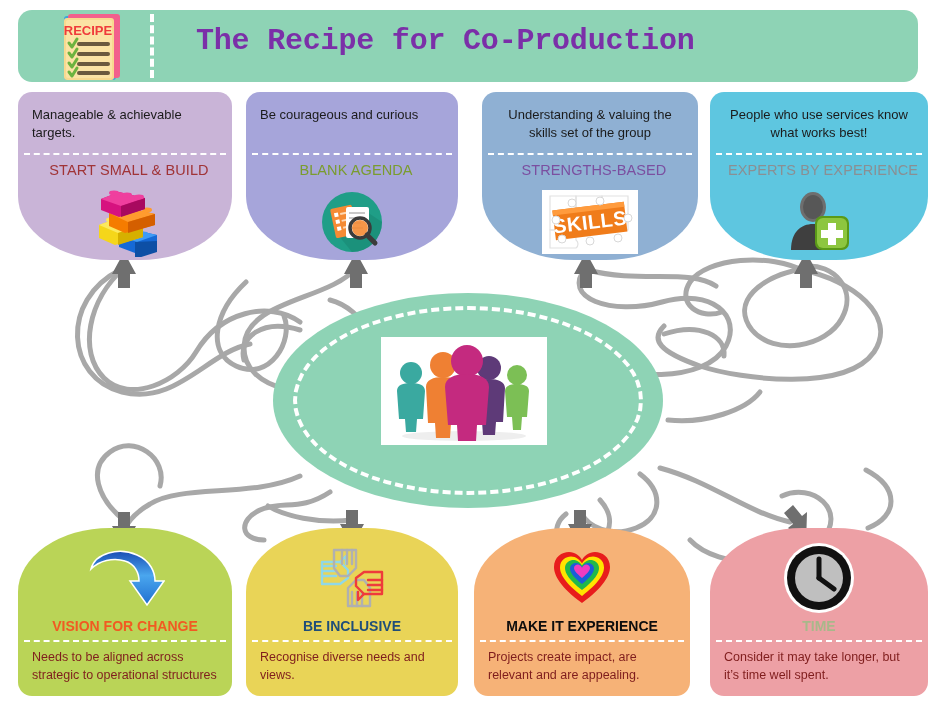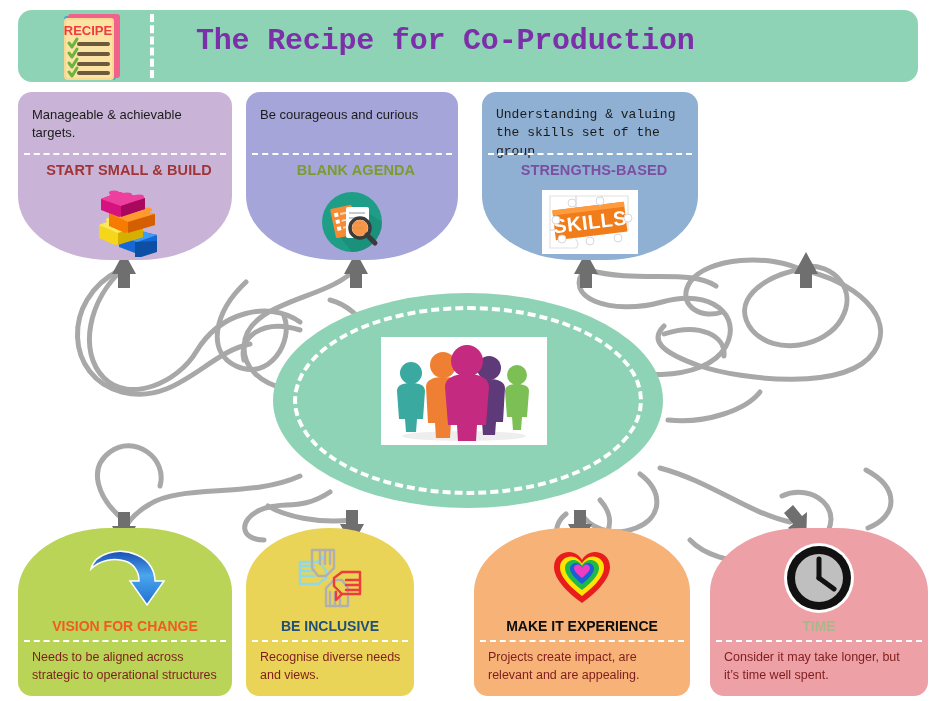--- a/index.html
+++ b/index.html
@@ -64,36 +64,36 @@
     position: absolute;
     left: 6px; right: 6px; top: 61px;
     border-top: 2px dashed #ffffff;
     height: 0;
   }
   .top-card .tcap {
     position: absolute;
     left: 8px; right: 0; top: 70px;
     text-align: center;
     font-size: 14.5px;
-    font-weight: bold;
+    font-weight: normal;
     letter-spacing: 0.1px;
   }
   .top-card .tart {
     position: absolute;
     left: 0; right: 0; top: 94px;
     height: 72px;
     display: flex; align-items: center; justify-content: center;
   }
 
   #card-start  { left: 18px;  width: 214px; background: #c9b4d7; }
   #card-blank  { left: 246px; width: 212px; background: #a6a5da; padding-left: 34px; }
   #card-str    { left: 482px; width: 216px; background: #8fb0d3; }
   #card-exp    { left: 710px; width: 218px; background: #5ec6e0; }
 
-  #card-str .blurb, #card-exp .blurb { text-align: left; font-family: Liberation Mono, monospace; }
+  #card-str .blurb, #card-exp .blurb { text-align: center; }
 
   
   #center-ellipse {
     position: absolute;
     left: 273px; top: 293px;
     width: 390px; height: 215px;
     background: #8ed3b5;
     border-radius: 50%;
   }
   #center-dash {
@@ -137,21 +137,21 @@
   }
   .bot-card .blurb {
     position: absolute;
     left: 14px; right: 12px; top: 120px;
     font-size: 12.5px;
     color: #7f1d1d;
     line-height: 1.45;
   }
 
   #card-vision { left: 18px;  width: 214px; background: #bad457; }
-  #card-incl   { left: 246px; width: 168px; background: #e9d457; }
+  #card-incl   { left: 246px; width: 212px; background: #e9d457; }
   #card-mean   { left: 474px; width: 216px; background: #f6b277; }
   #card-time   { left: 710px; width: 218px; background: #eda0a5; }
 
   
   #connectors {
     position: absolute;
     left: 0; top: 0;
     width: 933px; height: 701px;
     pointer-events: none;
   }
@@ -345,20 +345,35 @@
           <circle cx="20" cy="49" r="4"></circle>
             <circle cx="48" cy="51" r="4"></circle>
           <circle cx="76" cy="48" r="4"></circle>
             <circle cx="86" cy="28" r="4"></circle>
           <circle cx="14" cy="30" r="4"></circle>
         </g>
       </svg>
     </div>
   </div>
 
+  <div id="card-exp" class="top-card">
+    <div class="blurb">People who use services know what works best!</div>
+    <div class="dash"></div>
+    <div class="tcap" style="color:#8a8f93">EXPERTS BY EXPERIENCE</div>
+    <div class="tart">
+      <svg width="68" height="64" viewBox="0 0 68 64" xmlns="http://www.w3.org/2000/svg">
+        <ellipse cx="28" cy="17" rx="13" ry="15" fill="#6e6e6e"></ellipse>
+        <ellipse cx="28" cy="17" rx="10" ry="12" fill="#575757"></ellipse>
+        <path d="M6,60 C6,42 16,34 28,34 C40,34 50,42 50,60 z" fill="#3f3f3f"></path>
+        <rect x="30" y="26" width="34" height="34" rx="7" fill="#5a9a18"></rect>
+        <rect x="32" y="28" width="30" height="30" rx="6" fill="#8dc63f"></rect>
+        <path d="M43,33 h8 v7 h7 v8 h-7 v7 h-8 v-7 h-7 v-8 h7 z" fill="#ffffff"></path>
+      </svg>
+    </div>
+  </div>
 
   <div id="center-ellipse">
     <div id="center-dash"></div>
   </div>
   <div id="center-photo">
     <svg width="166" height="108" viewBox="0 0 166 108" xmlns="http://www.w3.org/2000/svg">
       <rect width="166" height="108" fill="#ffffff"></rect>
       <ellipse cx="83" cy="99" rx="62" ry="5" fill="#eeeeee"></ellipse>
 
       <g fill="#3aa9a0">

